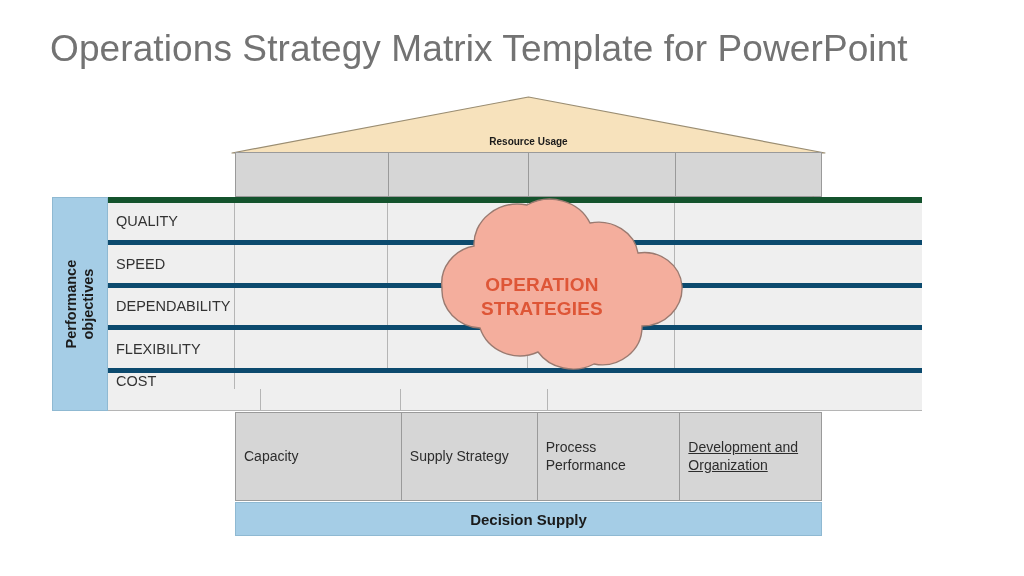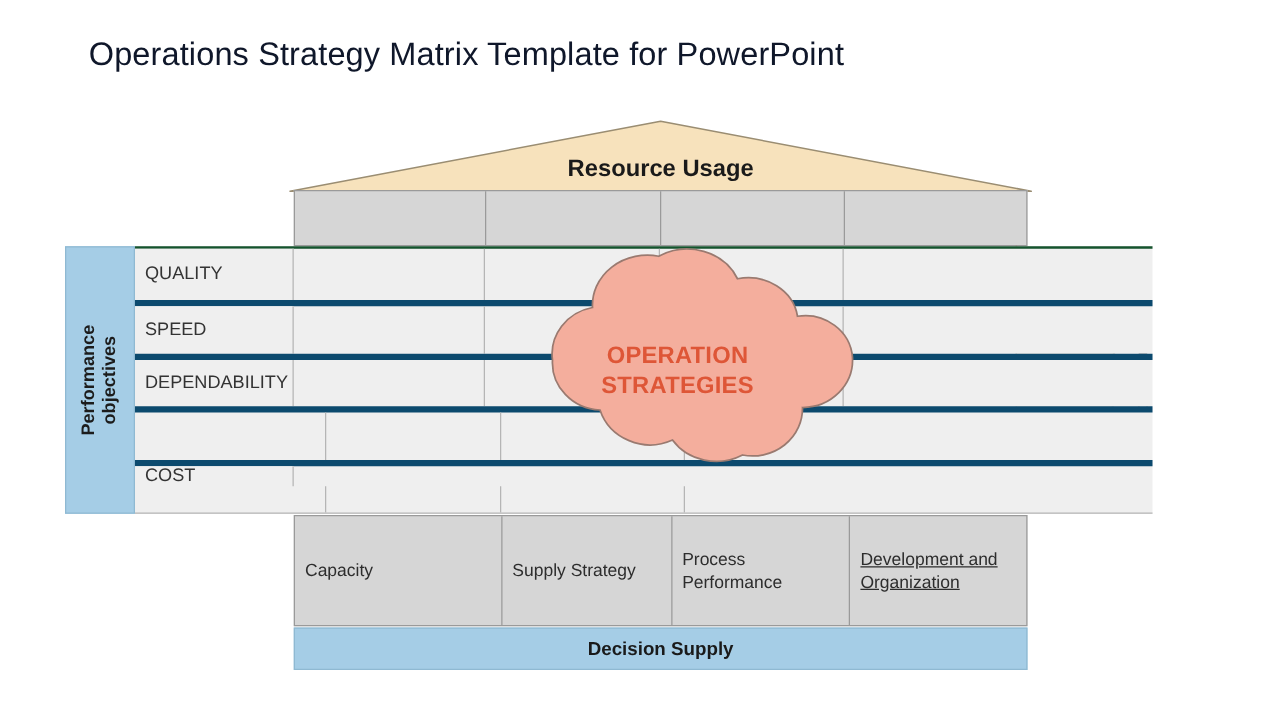--- a/index.html
+++ b/index.html
@@ -16,25 +16,25 @@
     position: relative;
     width: 1024px;
     height: 576px;
     background: #ffffff;
     overflow: hidden;
   }
 
   
   #page-title {
     position: absolute;
-    left: 71px;
+    left: 50px;
     top: 28px;
-    font-size: 26px;
+    font-size: 37px;
     font-weight: 400;
-    color: #0f172a;
+    color: #737373;
     letter-spacing: 0.1px;
     white-space: nowrap;
   }
 
   
   #roof-wrap {
     position: absolute;
     left: 231px;
     top: 96px;
     width: 595px;
@@ -45,21 +45,21 @@
     position: absolute;
     left: 0;
     top: 0;
     width: 595px;
     height: 58px;
     display: flex;
     align-items: flex-end;
     justify-content: center;
     padding-bottom: 7px;
     box-sizing: border-box;
-    font-size: 19px;
+    font-size: 10px;
     font-weight: bold;
     color: #1a1a1a;
     pointer-events: none;
   }
 
   
   #right-arrow-wrap {
     position: absolute;
     left: 812px;
     top: 196px;
@@ -143,21 +143,21 @@
     height: 214px;
   }
   #matrix .mrow {
     position: relative;
     height: 42.8px;
     display: flex;
     box-sizing: border-box;
     background: #efefef;
     border-top: 5px solid #0c4a6e;
   }
-  #matrix .mrow:first-child { border-top: 2px solid #14532d; }
+  #matrix .mrow:first-child { border-top: 6px solid #14532d; }
   #matrix .mrow:last-child { border-bottom: 1px solid #b5b5b5; flex-direction: column; }
   #matrix .mlabel {
     width: 127px;
     box-sizing: border-box;
     display: flex;
     align-items: center;
     padding-left: 8px;
     font-size: 14.5px;
     color: #333333;
     border-right: 1px solid #b5b5b5;
@@ -307,20 +307,21 @@
       <div class="mlabel">DEPENDABILITY</div>
       <div class="mcells">
         <div class="mcell" style="width:153px"></div>
         <div class="mcell" style="width:140px"></div>
         <div class="mcell" style="width:147px"></div>
         <div class="mcell" style="width:247px"></div>
       </div>
     </div>
 
     <div class="mrow">
+      <div class="mlabel">FLEXIBILITY</div>
       <div class="mcells">
         <div class="mcell" style="width:153px"></div>
         <div class="mcell" style="width:140px"></div>
         <div class="mcell" style="width:147px"></div>
         <div class="mcell" style="width:247px"></div>
       </div>
     </div>
 
     <div class="mrow">
       <div class="mlabel">COST</div>

